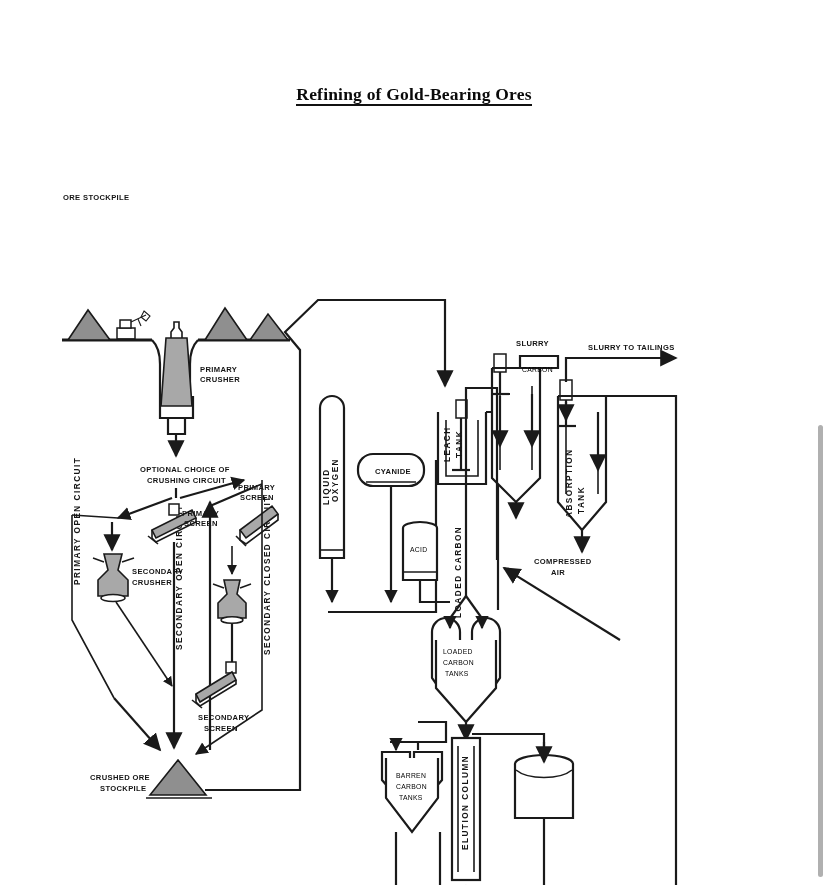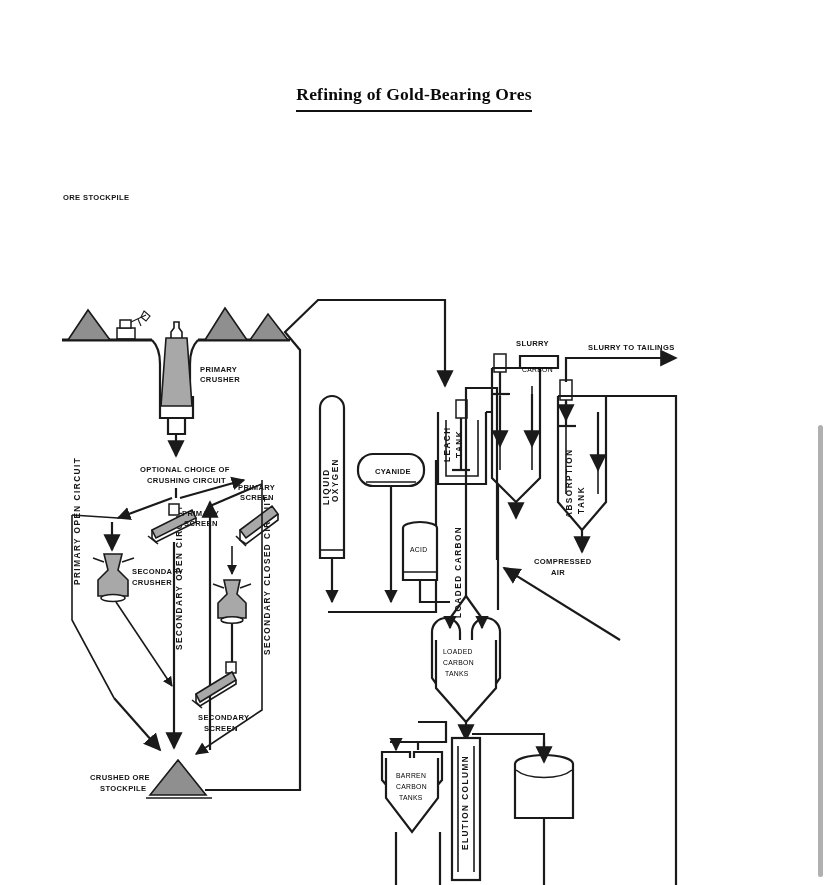--- a/index.html
+++ b/index.html
@@ -20,21 +20,21 @@
     left:0;top:84px;width:828px;
     text-align:center;
     font-family:"Liberation Serif", serif;
     font-weight:bold;
     font-size:17.5px;
     letter-spacing:.2px;
     color:#0a0a0a;
   }
   .doc-title span{
     border-bottom:2px solid #111;
-    padding-bottom:6px;
+    padding-bottom:0;
   }
   #diagram{
     position:absolute;left:0;top:150px;width:828px;height:735px;
   }
   svg{display:block;}
   .ln{stroke:#1a1a1a;fill:none;}
   .lw1{stroke-width:1.6;}
   .lw2{stroke-width:2.2;}
   .lw3{stroke-width:3.0;}
   .lwt{stroke-width:1.1;}

